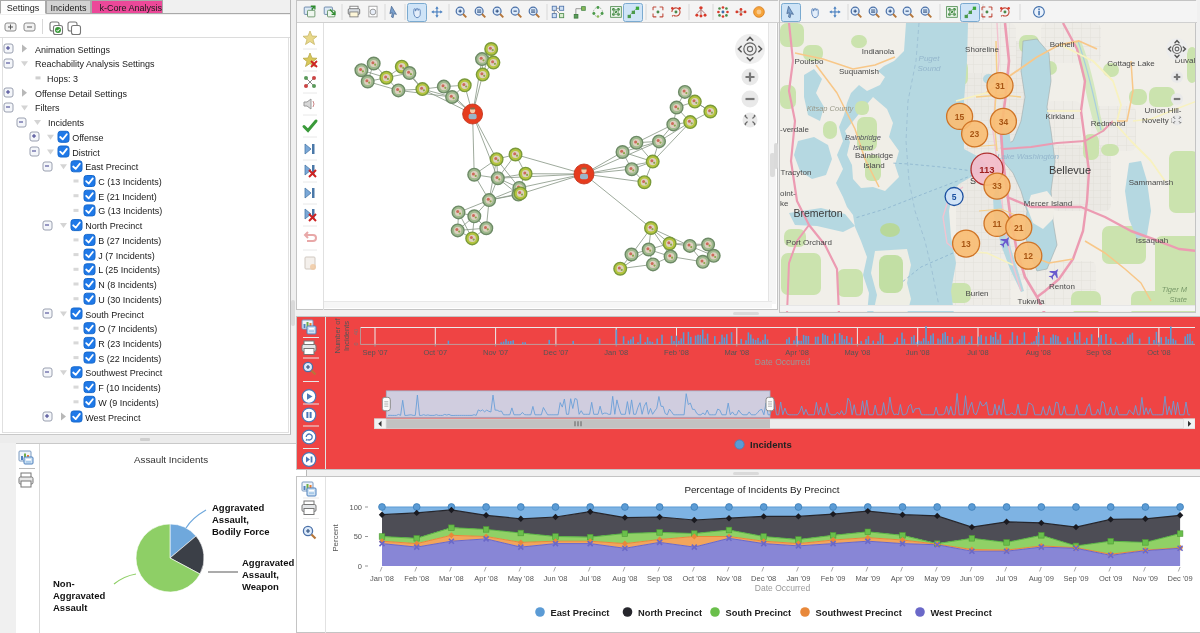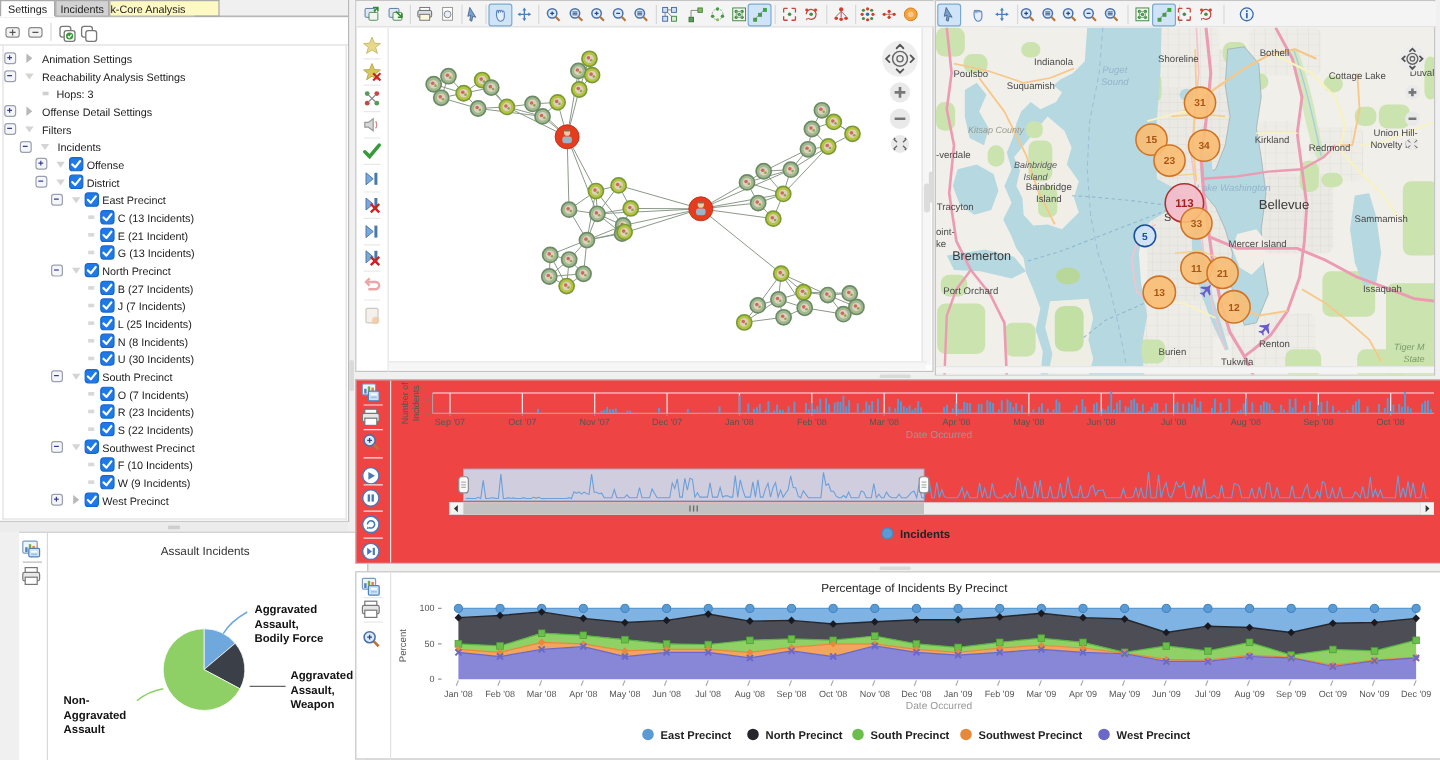--- a/index.html
+++ b/index.html
@@ -1,17 +1,17 @@
 <!DOCTYPE html>
 <html><head><meta charset="utf-8"><style>html,body{margin:0;padding:0;width:1200px;height:633px;overflow:hidden;background:#f0f0f0;font-family:"Liberation Sans",sans-serif;}*{box-sizing:content-box}</style></head><body>
 <div style="position:absolute;left:0;top:0;width:290px;height:434px;background:#fff;border-right:1px solid #b9b9b9;border-bottom:1px solid #c9c9c9">
     <div style="position:absolute;left:0;top:0;width:290px;height:15px;background:#f0f0f0">
       <div style="position:absolute;left:0px;top:0;width:46px;height:14px;background:#fdfdfd;border:1px solid #a9a9a9;border-bottom:1px solid #fff;box-sizing:border-box;font-size:9px;color:#1c1c1c;text-align:center;line-height:14px;white-space:nowrap">Settings</div>
       <div style="position:absolute;left:46px;top:0;width:45px;height:14px;background:#d2d2d2;border:1px solid #a9a9a9;border-bottom:1px solid #a9a9a9;box-sizing:border-box;font-size:9px;color:#1c1c1c;text-align:center;line-height:14px;white-space:nowrap">Incidents</div>
-      <div style="position:absolute;left:91px;top:0;width:92px;height:14px;background:#fef9c3;border:1px solid #a9a9a9;border-bottom:1px solid #a9a9a9;box-sizing:border-box;font-size:9px;color:#1c1c1c;text-align:left;line-height:14px;white-space:nowrap">k-Core Analysis</div>
+      <div style="position:absolute;left:91px;top:0;width:72px;height:14px;background:#ec4899;border:1px solid #a9a9a9;border-bottom:1px solid #a9a9a9;box-sizing:border-box;font-size:9px;color:#1c1c1c;text-align:right;line-height:14px;white-space:nowrap">k-Core Analysis</div>
       <div style="position:absolute;left:162px;top:13px;width:128px;height:1px;background:#a9a9a9"></div>
     </div>
     <div style="position:absolute;left:0;top:15px;width:290px;height:22px;background:#fff;border-bottom:1px solid #dcdcdc"><svg width="290" height="22">
         <rect x="5" y="8" width="11" height="8" rx="2" fill="#f2f2f2" stroke="#8a8a8a"></rect>
         <line x1="8" y1="12" x2="13" y2="12" stroke="#555"></line>
         <line x1="10.5" y1="9.5" x2="10.5" y2="14.5" stroke="#555"></line>
         <rect x="24" y="8" width="11" height="8" rx="2" fill="#f2f2f2" stroke="#8a8a8a"></rect>
         <line x1="27" y1="12" x2="32" y2="12" stroke="#555"></line>
         <line x1="42.5" y1="4" x2="42.5" y2="19" stroke="#d8d8d8"></line>
         <rect x="50" y="7" width="9" height="9" rx="2" fill="#fff" stroke="#777" stroke-width="1.1"></rect>

